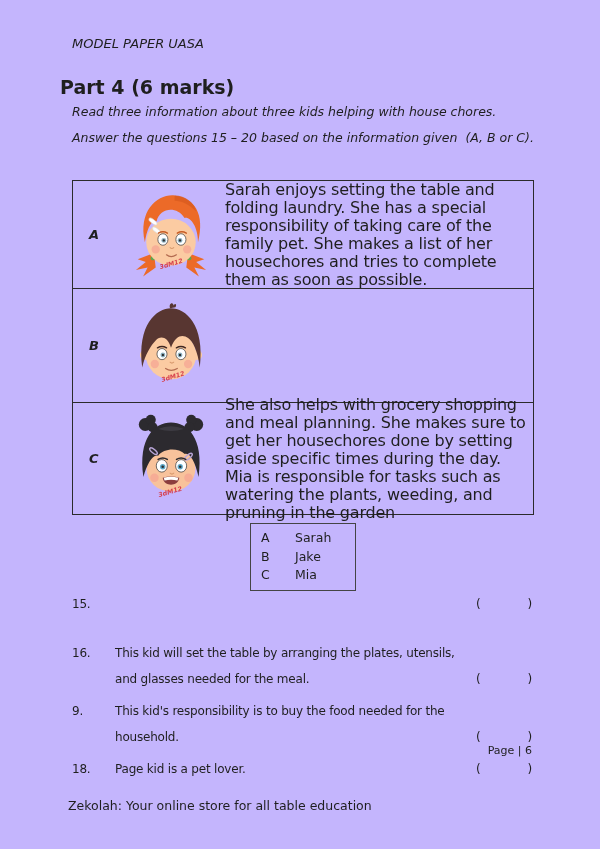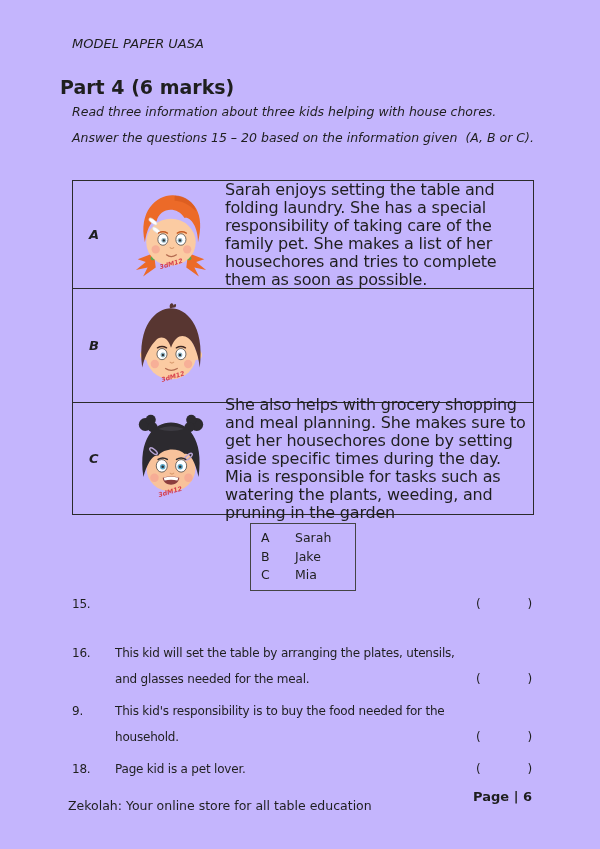--- a/index.html
+++ b/index.html
@@ -78,21 +78,21 @@
   .q-num { width: 43px; flex: 0 0 auto; }
   .q-text { width: 346px; flex: 0 0 auto; }
   .q-brackets {
     margin-left: auto; width: 56px; flex: 0 0 auto;
     display: flex; justify-content: space-between;
   }
   .q-brackets.paren-bottom { align-self: flex-end; }
 
   
   .page-number {
-    position: absolute; top: 789px; right: 68px; font-size: 13px; font-weight: bold;
+    position: absolute; top: 744px; right: 68px; font-size: 11px;
   }
   .footer-brand {
     position: absolute; top: 798px; left: 68px; font-size: 12.5px;
   }
 
   svg { display: block; }
 </style>
 </head>
 <body>
 

